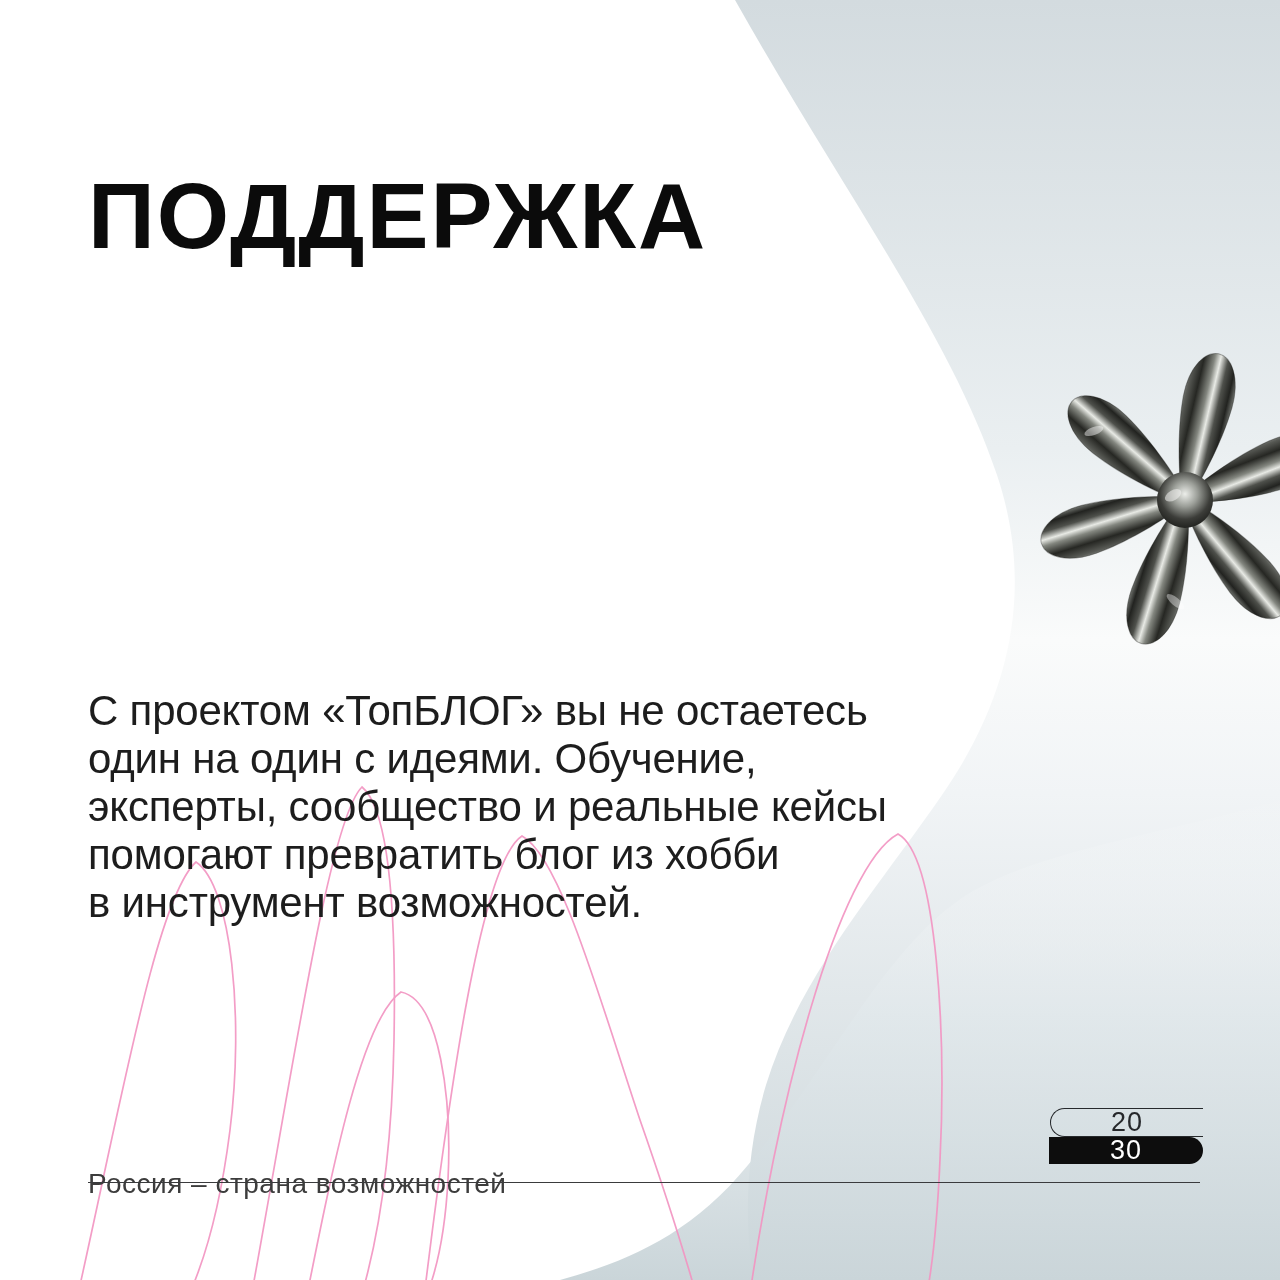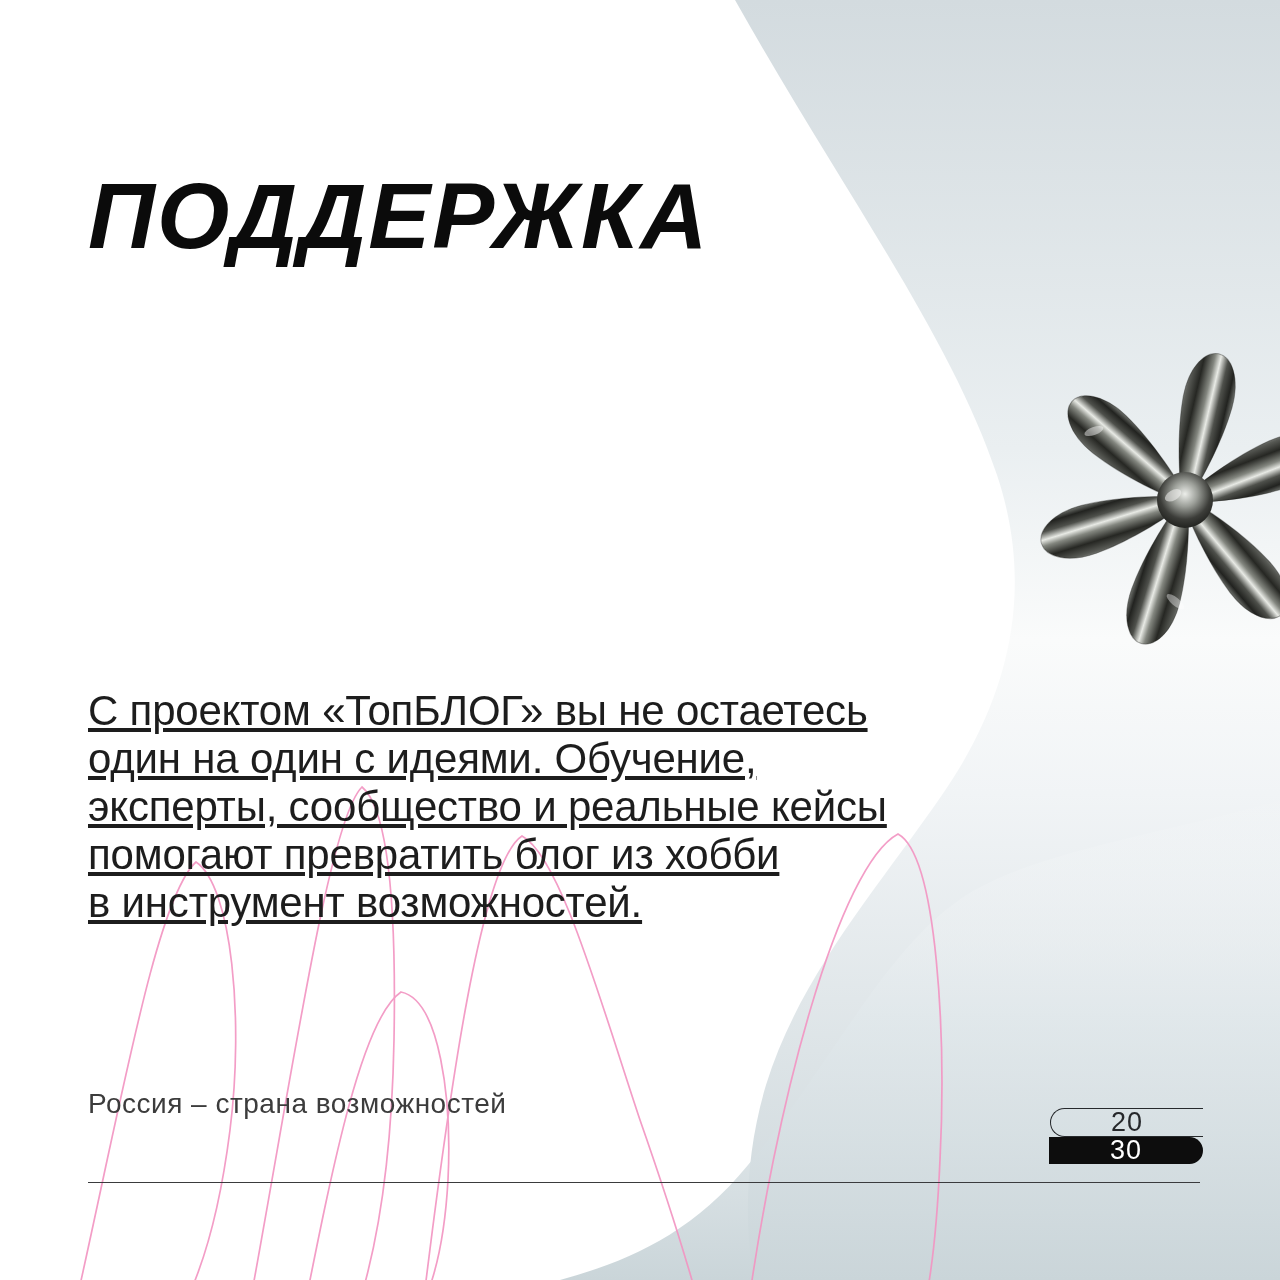--- a/index.html
+++ b/index.html
@@ -6,28 +6,28 @@
   .slide{
     position:relative;width:1280px;height:1280px;overflow:hidden;
     background:#ffffff;font-family:"Liberation Sans",sans-serif;
   }
   .bg{position:absolute;left:0;top:0;width:1280px;height:1280px;display:block;}
   .title{
     position:absolute;left:88px;top:164px;
     font-size:93px;line-height:104px;font-weight:700;
     letter-spacing:2px;color:#0b0b0b;
   }
-  .title span{display:block;font-style:italic;}
+  .title span{display:block;}
   .body-text{
     position:absolute;left:88px;top:687px;width:900px;
     font-size:42px;line-height:48px;font-weight:400;
-    letter-spacing:-0.2px;color:#1d1d1d;white-space:pre-line;text-decoration:underline;
+    letter-spacing:-0.2px;color:#1d1d1d;white-space:pre-line;
   }
   .footer-brand{
-    position:absolute;left:88px;top:1088px;
+    position:absolute;left:88px;top:1168px;
     font-size:28px;letter-spacing:0.5px;color:#3c3c3c;font-weight:400;
   }
   .divider{
     position:absolute;left:88px;top:1182px;width:1112px;height:0;
     border-top:1.5px solid #3a3b3d;
   }
   .badge{
     position:absolute;left:1050px;top:1108px;width:153px;height:50px;
     display:flex;font-size:27px;letter-spacing:1px;line-height:1;flex-direction:column;
   }

